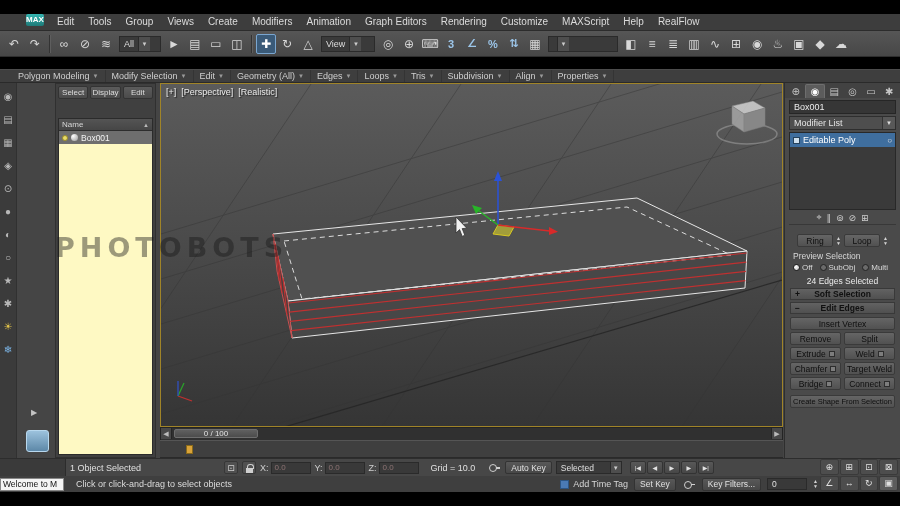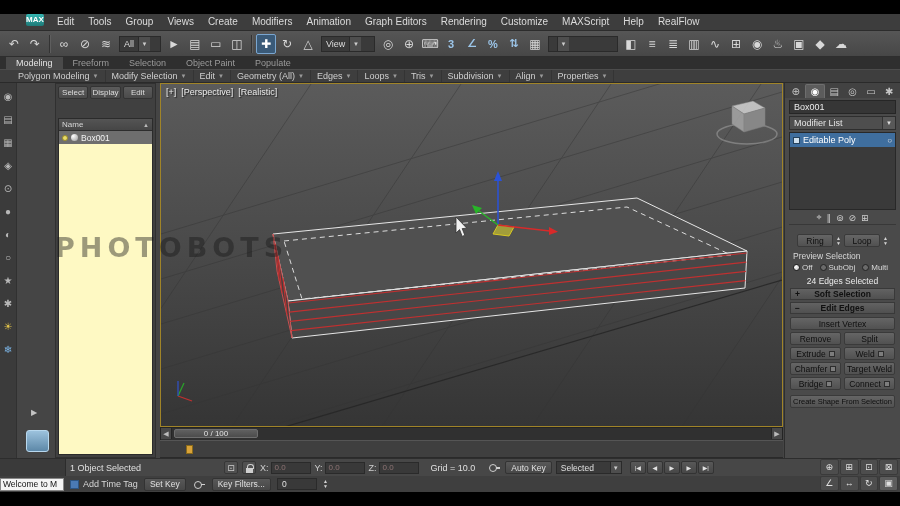--- a/index.html
+++ b/index.html
@@ -282,31 +282,20 @@
         <span class="tb-icon">∿</span>
         <span class="tb-icon">⊞</span>
         <span class="tb-icon">◉</span>
         <span class="tb-icon">♨</span>
         <span class="tb-icon">▣</span>
         <span class="tb-icon">◆</span>
         <span class="tb-icon">☁</span>
       </div>
   </div>
 
-  <div class="ribbon-tabs">
-    <span class="ribbon-tab">Modeling</span>
-
-    <span class="ribbon-tab">Freeform</span>
-
-    <span class="ribbon-tab">Selection</span>
-
-    <span class="ribbon-tab">Object Paint</span>
-
-    <span class="ribbon-tab">Populate</span>
-  </div>
   <div class="ribbon-tools">
     <span class="rb-tool">
       <span>Polygon Modeling</span>
       <span class="mini-arrow">▼</span>
     </span>
 
     <span class="rb-tool">
       <span>Modify Selection</span>
       <span class="mini-arrow">▼</span>
     </span>
@@ -628,20 +617,21 @@
       <span class="tr-btn">▶</span>
 
       <span class="tr-btn">▶</span>
 
       <span class="tr-btn">▶|</span>
     </span>
   </div>
 
   <div class="promptbar">
     <span class="wel welcome">Welcome to M</span>
+    <span class="prompt-text">Click or click-and-drag to select objects</span>
     <span class="timetag">
       <span class="tag-sq"></span>
       <span class="tt-label">Add Time Tag</span>
     </span>
     <span class="sb-btn">Set Key</span>
     <span class="keyicon"></span>
     <span class="sb-btn">Key Filters...</span>
     <span class="frame-field">0</span>
     <span class="spin">▲<br>▼</span>
   </div>

